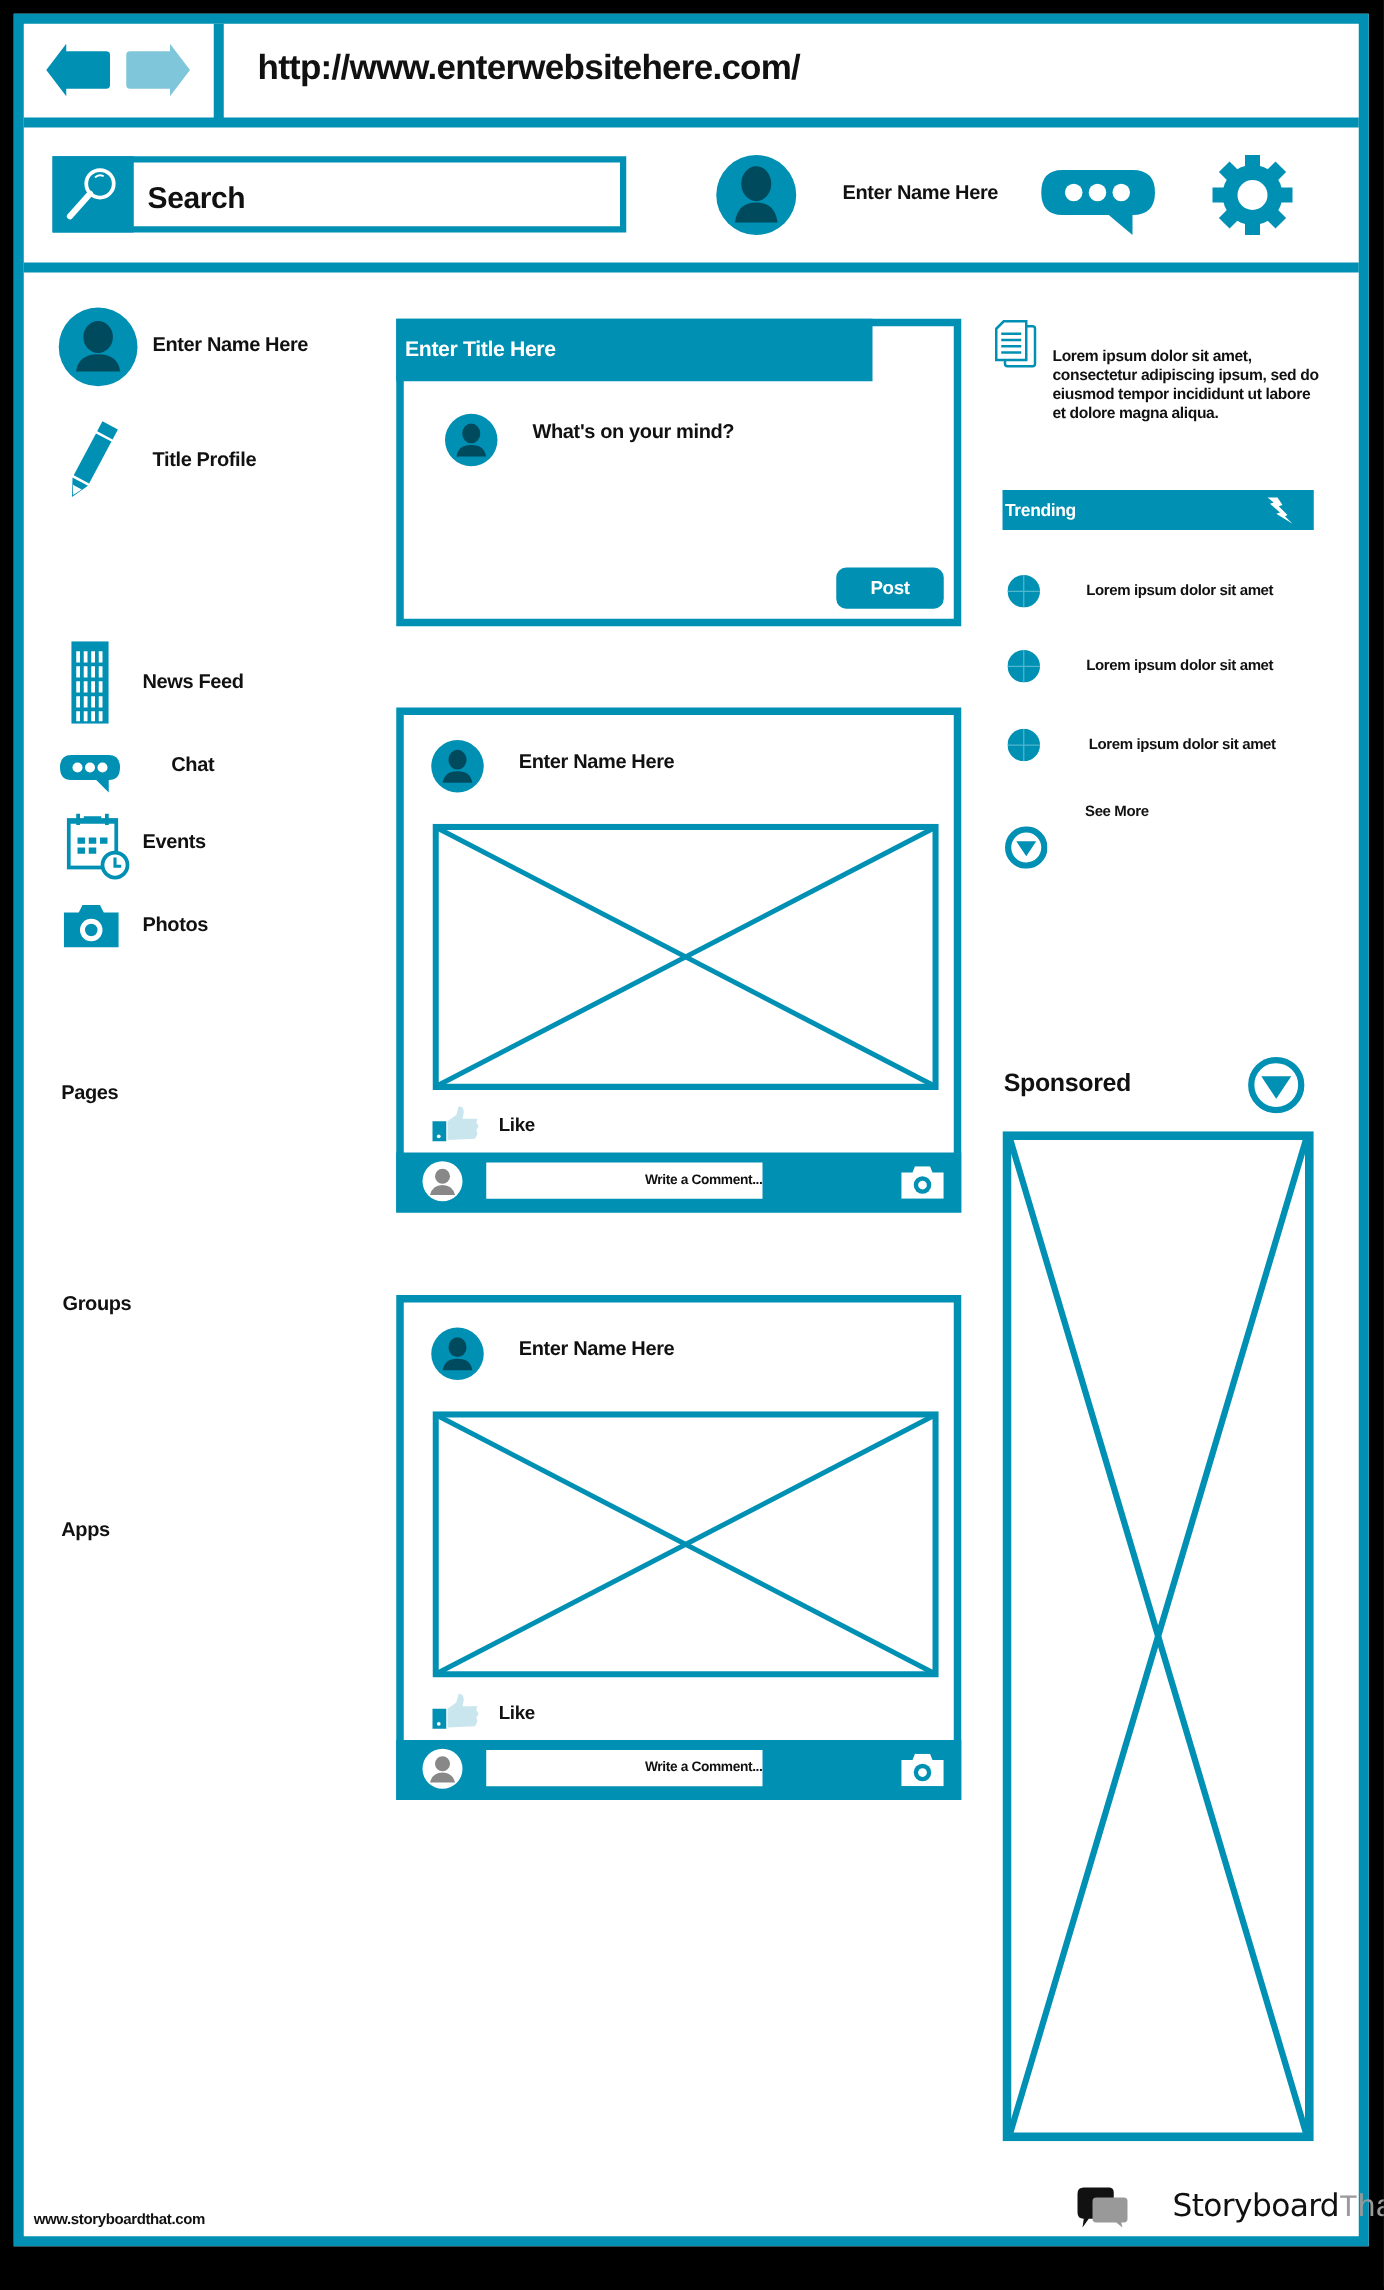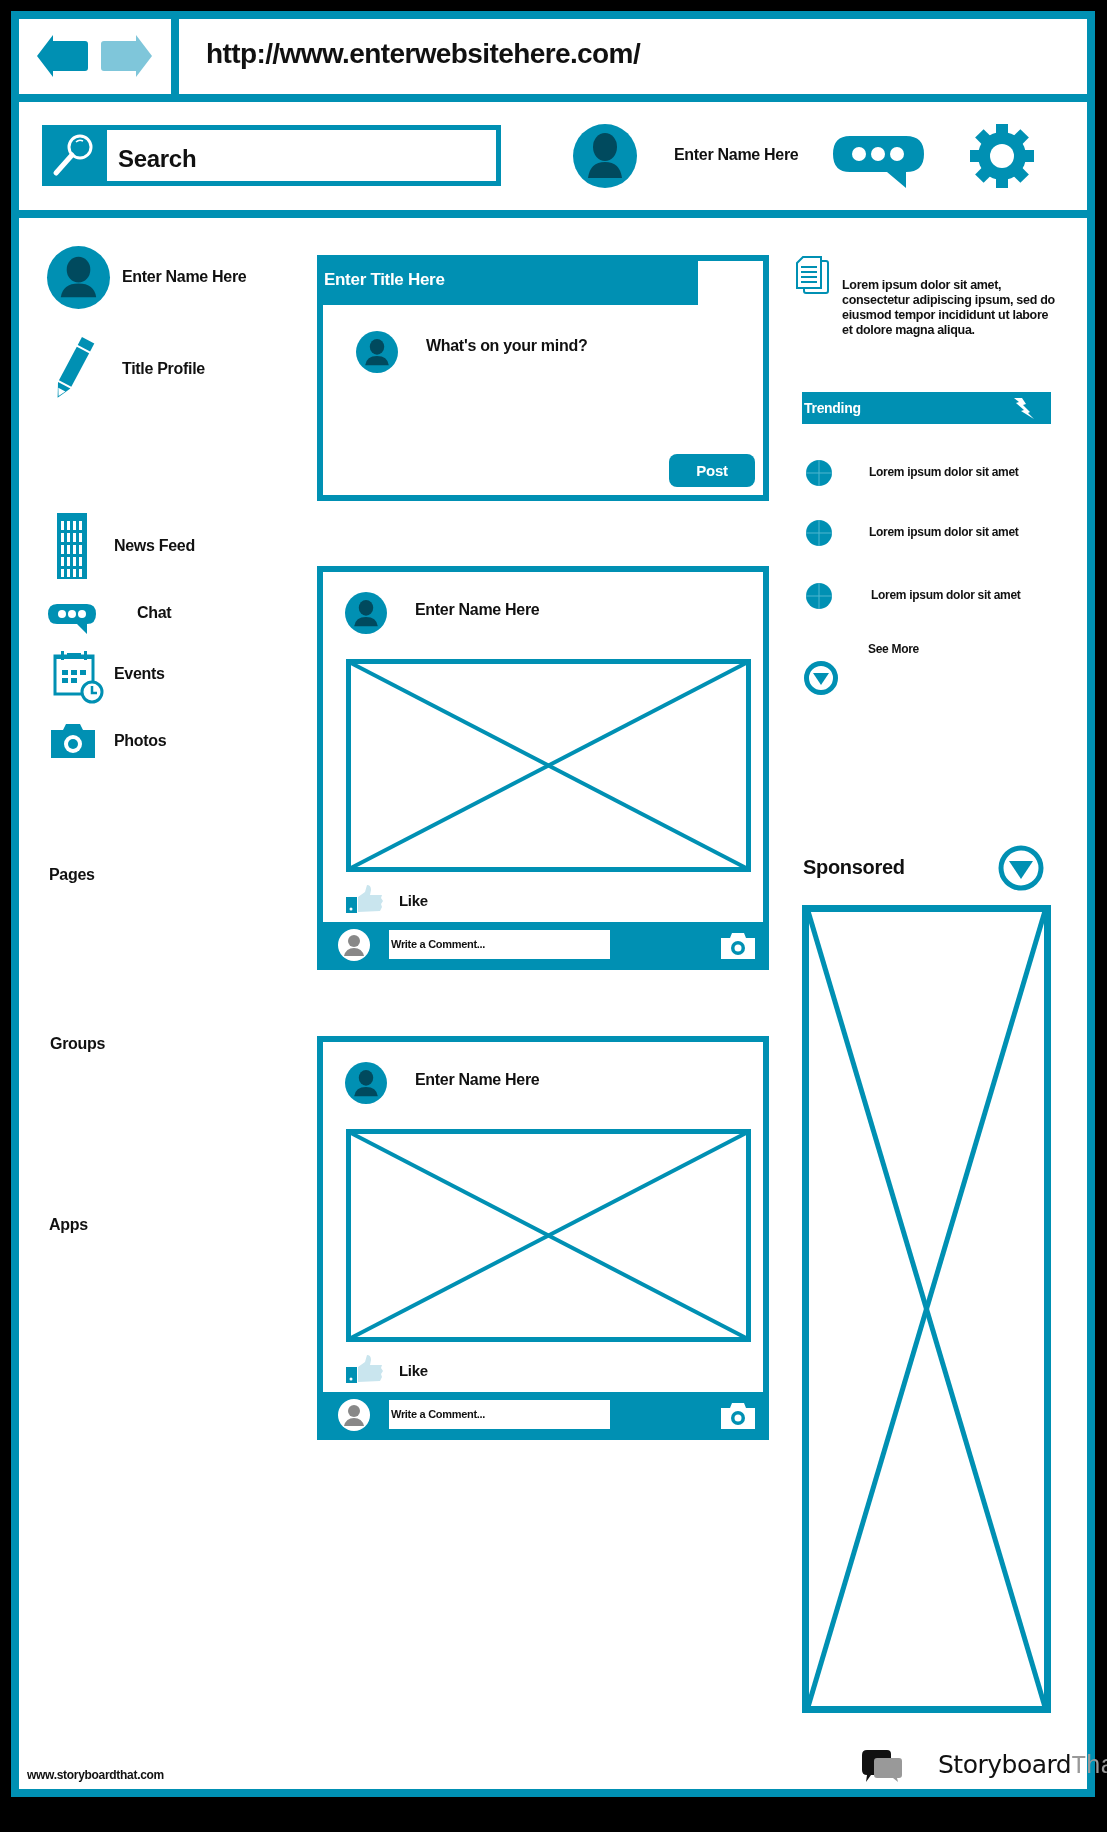--- a/index.html
+++ b/index.html
@@ -10,21 +10,21 @@
   .hline { background: #0090b3; height: 8px; }
   .vline { background: #0090b3; width: 8px; }
   .txt { white-space: nowrap; font-stretch: condensed; letter-spacing: -0.3px; }
   .url { font-size: 28px; letter-spacing: -0.6px; }
   .search-box { border: 5px solid #0090b3; background: #fff; }
   .search-icon-block { background: #0090b3; }
   .avatar { border-radius: 50%; background: #0090b3; overflow: hidden; }
   .post-btn { background: #0090b3; color: #fff; border-radius: 8px; text-align: center; font-size: 15px; }
   .box { border: 6px solid #0090b3; background: #fff; }
   .titlebar { background: #0090b3; color: #fff; font-size: 17px; padding-left: 7px; }
-  .comment-bar { background: #0090b3; }
+  .comment-bar { background: #0090b3; text-align: right; }
   .comment-input { background: #fff; font-size: 11px; padding-left: 2px; }
   .trend-bar { background: #0090b3; color: #fff; font-size: 14px; padding-left: 2px; }
   svg { display: block; }
 </style>
 </head>
 <body>
 
 <div class="abs frame"></div>
 
 <div class="abs" style="left:35px;top:33px;">

